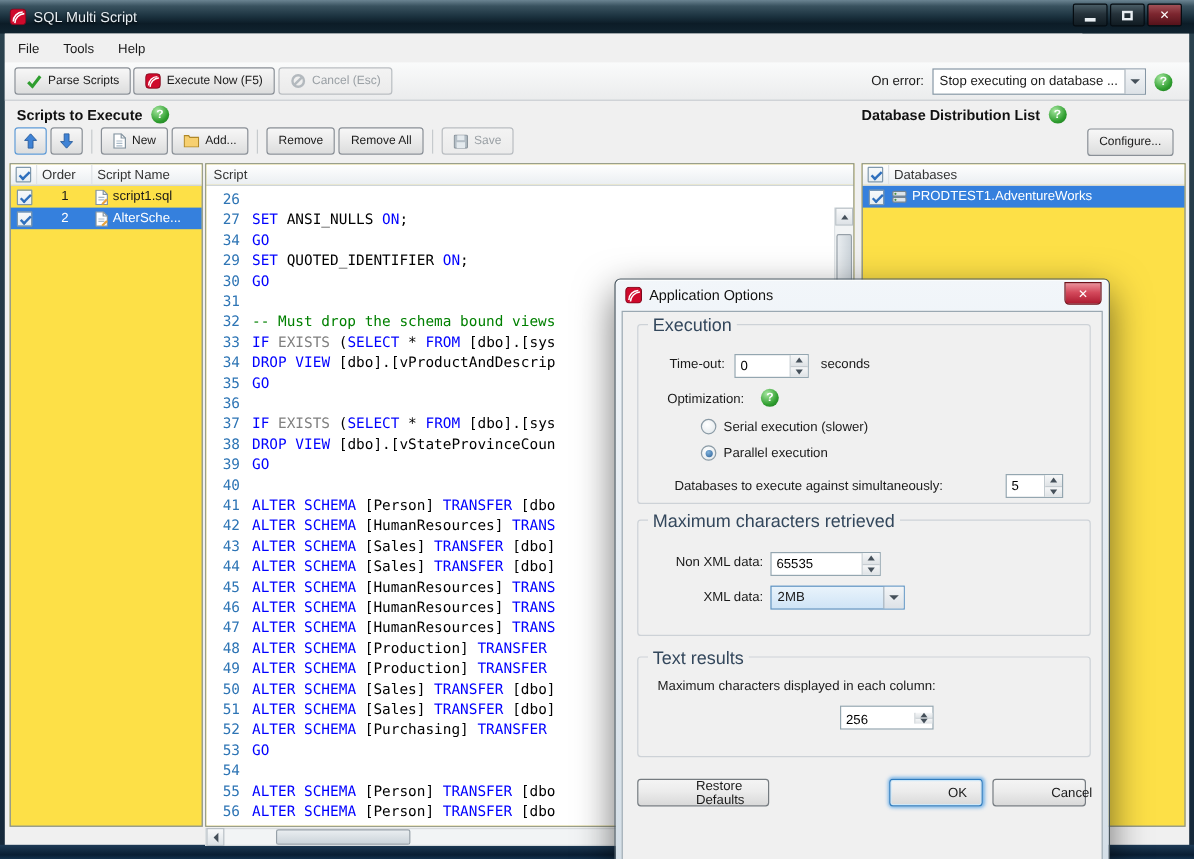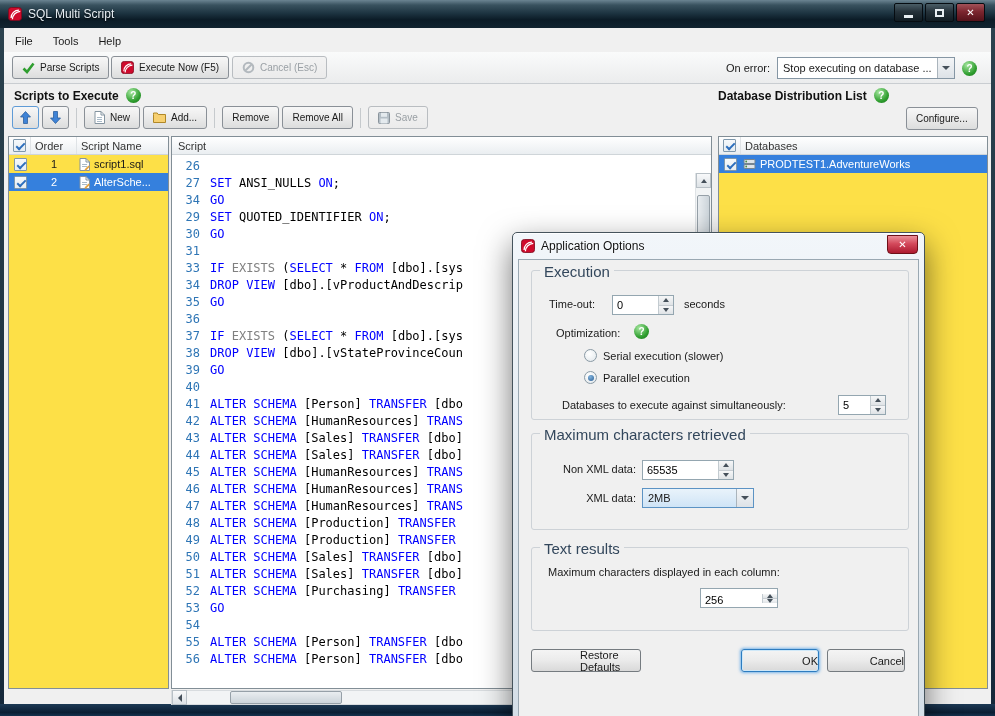--- a/index.html
+++ b/index.html
@@ -102,21 +102,21 @@
   .legend { position:absolute; top:-8px; left:8px; background:#f0f0f0; padding:0 4px; font-size:15px; color:#33475c; }
   .dlbl { position:absolute; font-size:11px; color:#1a1a1a; white-space:nowrap; }
   .spinbox { position:absolute; height:20px; border:1px solid #94a6b0; background:#fff; display:flex; }
   .spinval { flex:1; font-size:11px; padding:3px 4px 0 4px; color:#000; }
   .spinbtns { width:15px; display:flex; flex-direction:column; border-left:1px solid #c3cbd0; }
   .spinbtn { flex:1; background:linear-gradient(180deg,#f6f7f8,#dfe3e6); display:flex; align-items:center; justify-content:center; }
   .spinbtn + .spinbtn { border-top:1px solid #c6ccd1; }
   .radio { position:absolute; width:13px; height:13px; border-radius:50%; border:1px solid #8a9aa5; background:radial-gradient(circle at 40% 35%, #ffffff, #dfe6ea); }
   .radio.checked::after { content:""; position:absolute; left:2.5px; top:2.5px; width:6px; height:6px; border-radius:50%; background:radial-gradient(circle at 38% 32%, #7fb2dd, #2c5f94); }
   .dbtn { position:absolute; height:23px; background:linear-gradient(180deg,#f4f4f4,#ececec 45%,#d9d9d9); border:1px solid #757b80; border-radius:3px;
-    font-size:11px; color:#1a1a1a; display:flex; align-items:center; justify-content:flex-end;padding-left:48px; }
+    font-size:11px; color:#1a1a1a; display:flex; align-items:center; justify-content:flex-start;padding-left:48px; }
   .dbtn.focus { border-color:#2d7cc0; box-shadow:inset 0 0 0 1px #cfe8f8, 0 0 3px 1px rgba(80,160,230,.75); }
 </style>
 </head>
 <body>
 
 <div class="window">
   <div class="frame-left"></div>
   <div class="frame-right"></div>
   <div class="frame-bottom"></div>
 
@@ -319,20 +319,24 @@
           </div>
           <div class="code-line">
             <span class="ln">30</span>
             <span class="cd"><span class="tk-k">GO</span></span>
           </div>
           <div class="code-line">
             <span class="ln">31</span>
             <span class="cd"></span>
           </div>
           <div class="code-line">
+            <span class="ln">32</span>
+            <span class="cd"><span class="tk-c">-- Must drop the schema bound views</span></span>
+          </div>
+          <div class="code-line">
             <span class="ln">33</span>
             <span class="cd"><span class="tk-k">IF</span><span class="tk-p"> </span><span class="tk-g">EXISTS</span><span class="tk-p"> (</span><span class="tk-k">SELECT</span><span class="tk-p"> * </span><span class="tk-k">FROM</span><span class="tk-p"> [dbo].[sys</span></span>
           </div>
           <div class="code-line">
             <span class="ln">34</span>
             <span class="cd"><span class="tk-k">DROP</span><span class="tk-p"> </span><span class="tk-k">VIEW</span><span class="tk-p"> [dbo].[vProductAndDescrip</span></span>
           </div>
           <div class="code-line">
             <span class="ln">35</span>
             <span class="cd"><span class="tk-k">GO</span></span>
@@ -479,21 +483,21 @@
       </span>
       <span class="dlg-title-text">Application Options</span>
       <span class="dlg-close">
           <span>✕</span>
         </span>
     </div>
     <div class="dlg-body">
 
       <div class="group" style="top:10px;height:150px;">
         <span class="legend">Execution</span>
-        <span class="dlbl" style="left:8px;top:27px;width:64px;text-align:center;">Time-out:</span>
+        <span class="dlbl" style="left:8px;top:27px;width:64px;text-align:right;">Time-out:</span>
         <span class="spinbox" style="left:80px;top:24px;width:62px;">
           <span class="spinval">0</span>
           <span class="spinbtns">
               <span class="spinbtn">
                 <b class="tri t-up-s"></b>
               </span>
               <span class="spinbtn">
                 <b class="tri t-dn-s"></b>
               </span>
             </span>

